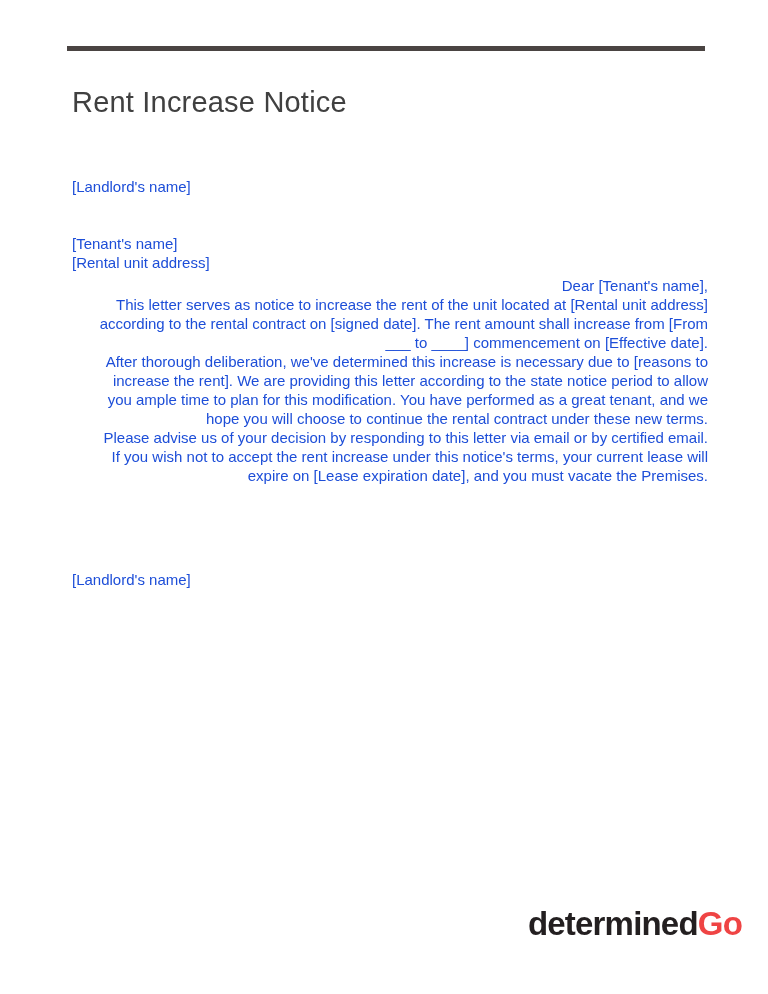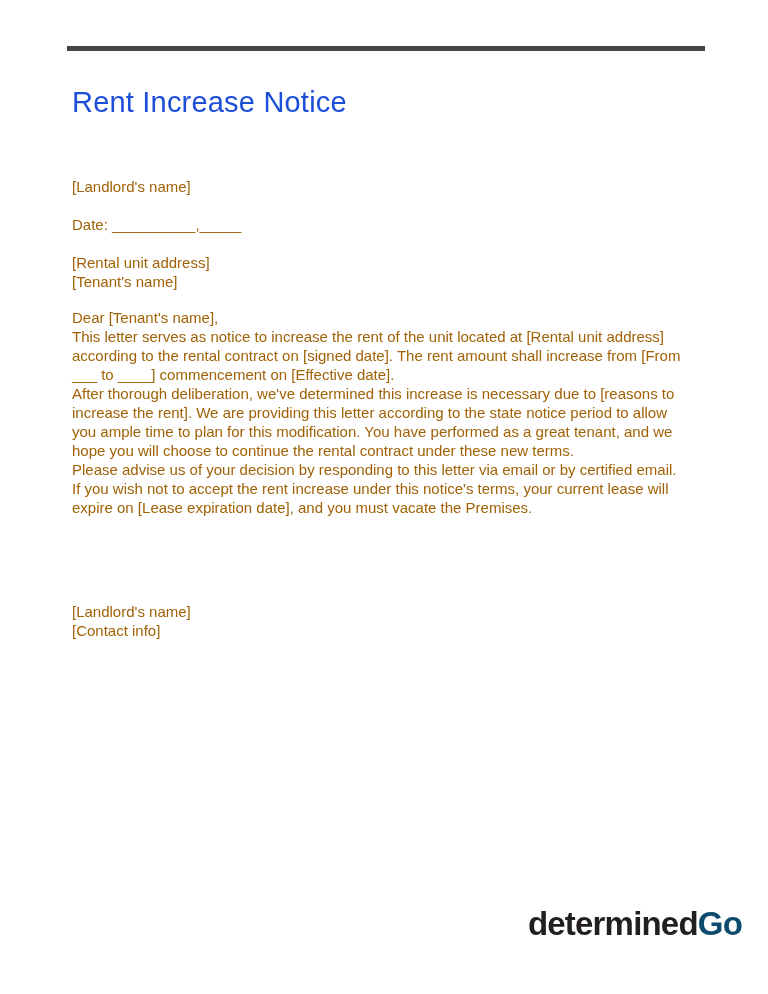--- a/index.html
+++ b/index.html
@@ -17,36 +17,36 @@
     margin: 46px 0 0 67px;
     width: 638px;
     height: 5px;
     background: #4a4442;
   }
   .doc-title {
     margin: 34px 72px 0 72px;
     font-size: 29px;
     line-height: 34px;
     font-weight: 400;
-    color: #1d4ed8;
+    color: #404040;
     letter-spacing: 0.2px;
   }
   .letter {
     margin: 58px 60px 0 72px;
     font-size: 15px;
     line-height: 19px;
-    color: #a16207;
+    color: #1d4ed8;
   }
   .letter .line { white-space: pre; }
   .blank { height: 19px; }
   .para {
     white-space: pre-line;
     margin: 0;
   }
-  .body-block { margin-top: 17px; }
+  .body-block { margin-top: 4px; text-align: right; }
   .signature-block { margin-top: 66px; }
   .logo {
     position: absolute;
     top: 903px;
     right: 26px;
     font-size: 33px;
     font-weight: 700;
     letter-spacing: -0.8px;
     color: #231f20;
     line-height: 42px;
@@ -60,45 +60,43 @@
 
   <div class="top-rule" style="background: rgb(74, 68, 66);"></div>
 
   <h1 class="doc-title">Rent Increase Notice</h1>
 
   <div class="letter">
 
     <div class="header-block">
       <div class="line">[Landlord's name]</div>
       <div class="blank"></div>
-      <div class="line">Date: __________,_____</div>
       <div class="blank"></div>
+      <div class="line">[Tenant's name]</div>
       <div class="line">[Rental unit address]</div>
-      <div class="line">[Tenant's name]</div>
     </div>
 
     <div class="body-block">
       <p class="para">Dear [Tenant's name],
 This letter serves as notice to increase the rent of the unit located at [Rental unit address]
 according to the rental contract on [signed date]. The rent amount shall increase from [From
 ___ to ____] commencement on [Effective date].
 After thorough deliberation, we've determined this increase is necessary due to [reasons to
 increase the rent]. We are providing this letter according to the state notice period to allow
 you ample time to plan for this modification. You have performed as a great tenant, and we
 hope you will choose to continue the rental contract under these new terms.
 Please advise us of your decision by responding to this letter via email or by certified email.
 If you wish not to accept the rent increase under this notice's terms, your current lease will
 expire on [Lease expiration date], and you must vacate the Premises.</p>
       <div class="blank"></div>
     </div>
 
     <div class="signature-block">
       <div class="line">[Landlord's name]</div>
-      <div class="line">[Contact info]</div>
     </div>
 
   </div>
 
   <div class="logo">
-    <span>determined</span><span class="accent" style="color: #0c4a6e;">Go</span>
+    <span>determined</span><span class="accent" style="color: #ef4444;">Go</span>
   </div>
 
 </div>
 
 </body></html>

